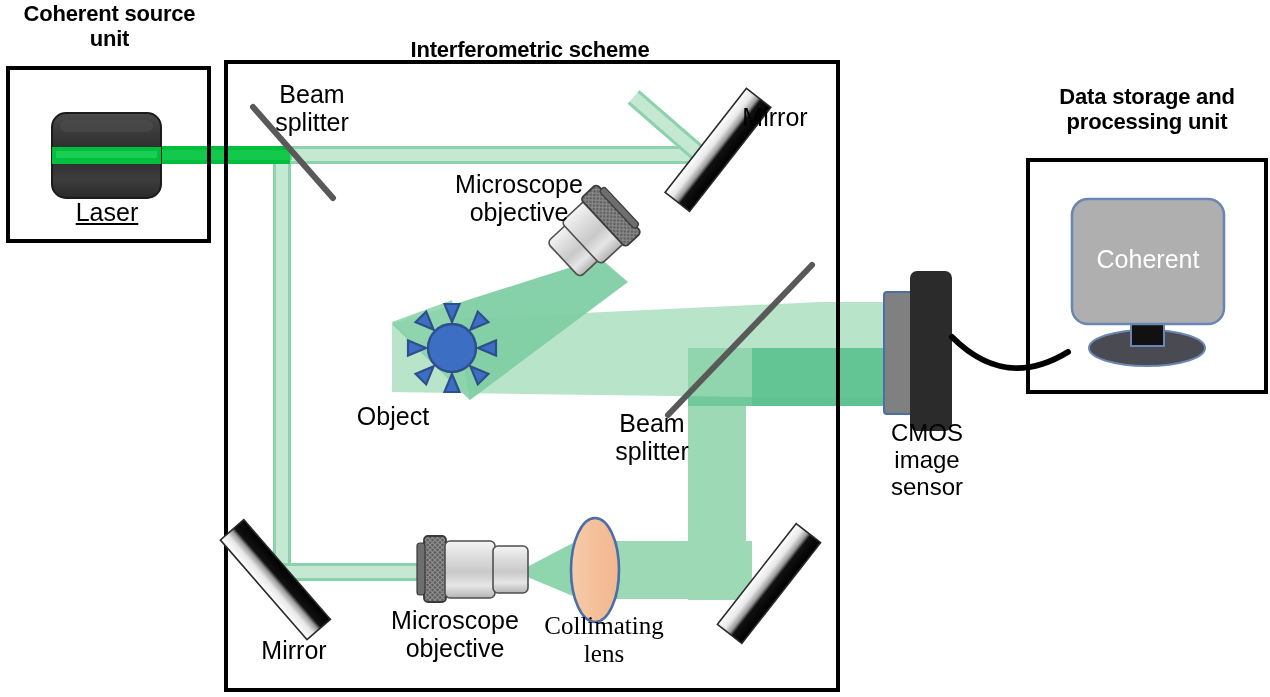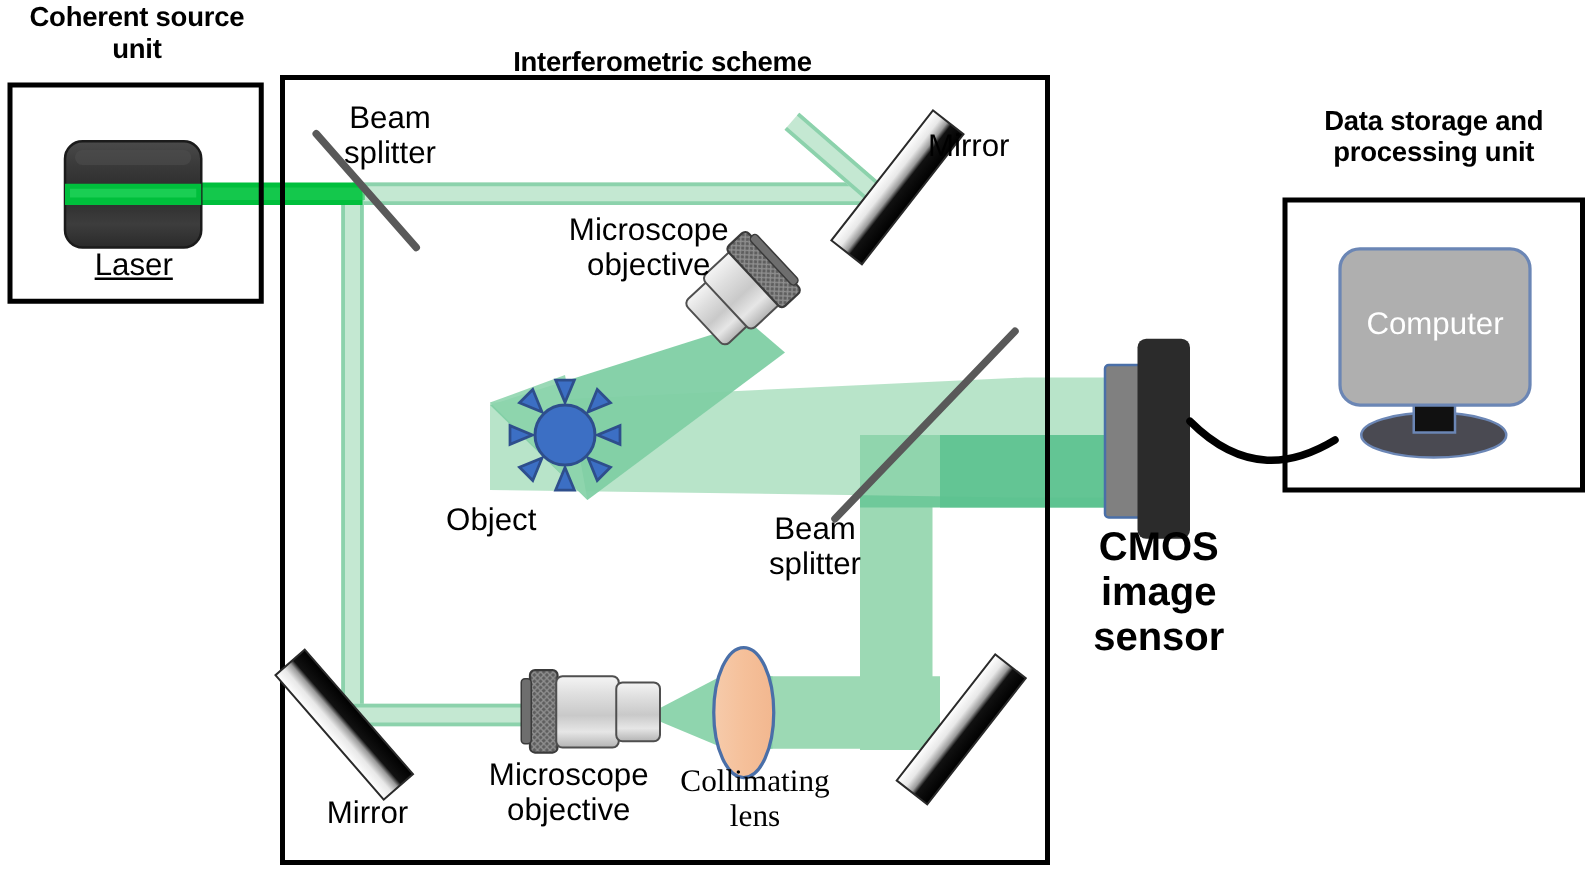--- a/index.html
+++ b/index.html
@@ -3,21 +3,21 @@
 <meta charset="utf-8">
 <style>
   html,body{margin:0;padding:0;background:#ffffff;}
   body{width:1270px;height:697px;position:relative;overflow:hidden;
        font-family:"Liberation Sans","DejaVu Sans",sans-serif;color:#000;}
   #stage{position:absolute;left:0;top:0;width:1258px;height:697px;}
   svg.layer{position:absolute;left:0;top:0;width:1270px;height:697px;overflow:visible;}
   .txt{position:absolute;white-space:pre;line-height:1.12;}
   .hdr{font-weight:bold;font-size:22px;text-align:center;letter-spacing:-0.2px;}
   .lbl{font-size:25px;text-align:center;font-weight:400;}
-  .lbl-b{font-size:32px;text-align:center;font-weight:bold;}
+  .lbl-b{font-size:24px;text-align:center;font-weight:normal;}
   .monitor-txt{font-size:25px;color:#ffffff;text-align:center;}
 </style>
 </head>
 <body>
 
 <div id="stage">
 
   <svg class="layer">
     <defs>
       <linearGradient id="gMirror" x1="0" y1="0" x2="1" y2="0">
@@ -216,15 +216,15 @@
 sensor</div>
 
   <div class="txt lbl" style="left:238px;top:636px;width:112px;">Mirror</div>
 
   <div class="txt lbl" style="left:360px;top:606px;width:190px;">Microscope
 objective</div>
 
   <div class="txt lbl" style="left:524px;top:612px;width:160px;font-family:Liberation Serif, serif;">Collimating
 lens</div>
 
-  <div class="txt monitor-txt" style="left:1072px;top:245px;width:152px;">Computer</div>
+  <div class="txt monitor-txt" style="left:1072px;top:245px;width:152px;">Coherent</div>
 
 </div>
 
 </body></html>

